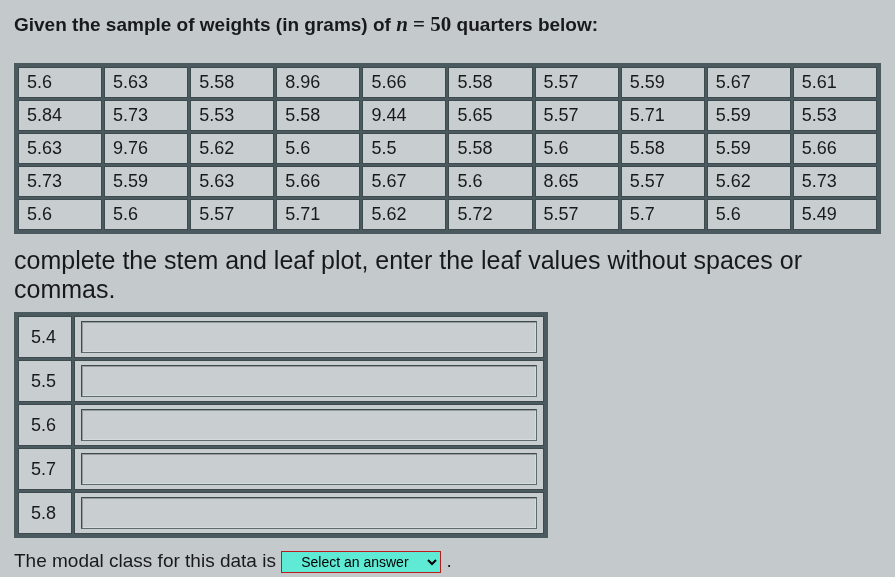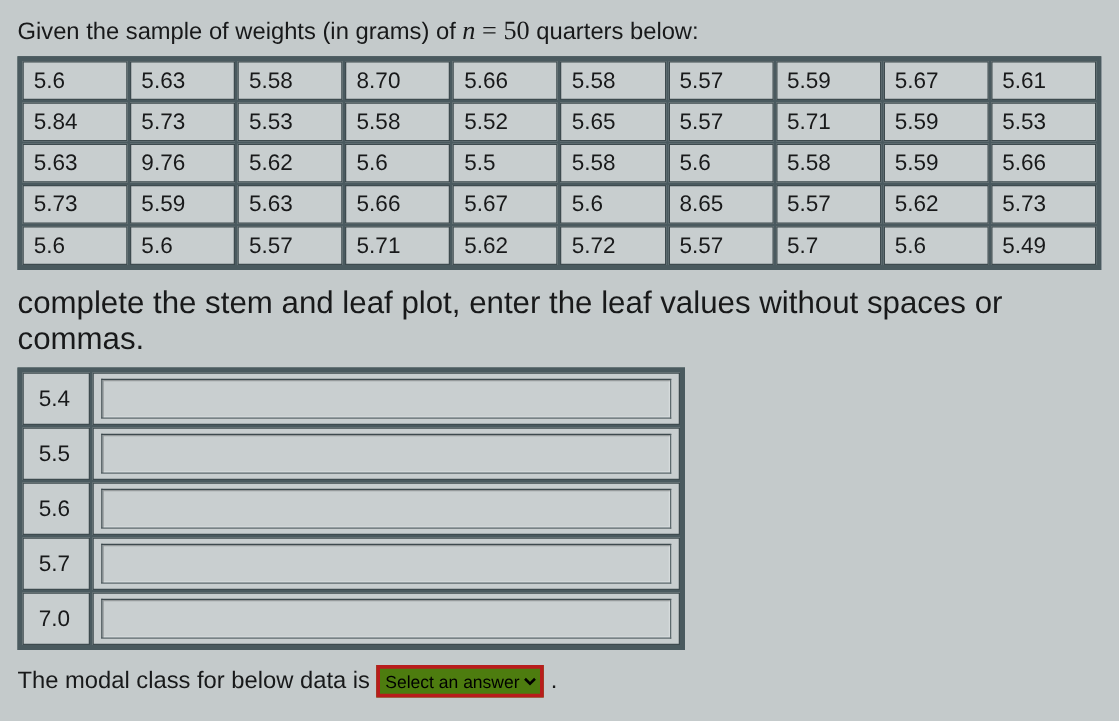--- a/index.html
+++ b/index.html
@@ -8,21 +8,22 @@
     padding: 12px 14px;
     background: #c4cacb;
     font-family: Arial, Helvetica, sans-serif;
     color: #18191a;
     width: 895px;
     height: 577px;
     overflow: hidden;
   }
   .prompt {
     font-size: 19px;
-    margin-bottom: 8px;
+    margin-bottom: 26px;
+    font-weight: bold;
   }
   .mathvar { font-style: italic; font-family: "Times New Roman", serif; font-size: 21px; }
   .mathnum { font-family: "Times New Roman", serif; font-size: 21px; }
 
   table.data {
     border-collapse: separate;
     border-spacing: 2px;
     width: 100%;
     background: #4a5a5f;
     border: 2px solid #4a5a5f;
@@ -72,52 +73,52 @@
     font-size: 16px;
     outline: none;
   }
 
   .final {
     font-size: 19px;
     margin-top: 12px;
   }
   select.ans {
     font-size: 14px;
-    background: #4d7c0f;
-    border: 3px solid #b91c1c;
-    padding: 1px 0;
+    background: #5eead4;
+    border: 1px solid #b91c1c;
+    padding: 1px 15px;
   }
 </style>
 </head>
 <body>
 
 <div class="prompt">
   <span>Given the sample of weights (in grams) of </span><span class="mathvar">n</span><span class="mathnum"> = </span><span class="mathnum">50</span><span> quarters below:</span>
 </div>
 
 <table class="data">
   <tbody>
     <tr>
       <td>5.6</td>
       <td>5.63</td>
       <td>5.58</td>
-      <td>8.70</td>
+      <td>8.96</td>
       <td>5.66</td>
       <td>5.58</td>
       <td>5.57</td>
       <td>5.59</td>
       <td>5.67</td>
       <td>5.61</td>
     </tr>
     <tr>
       <td>5.84</td>
       <td>5.73</td>
       <td>5.53</td>
       <td>5.58</td>
-      <td>5.52</td>
+      <td>9.44</td>
       <td>5.65</td>
       <td>5.57</td>
       <td>5.71</td>
       <td>5.59</td>
       <td>5.53</td>
     </tr>
     <tr>
       <td>5.63</td>
       <td>9.76</td>
       <td>5.62</td>
@@ -178,26 +179,26 @@
         <input class="leaf" type="text" style="">
       </td>
     </tr>
     <tr>
       <td class="stemcell">5.7</td>
       <td class="inputcell">
         <input class="leaf" type="text" style="">
       </td>
     </tr>
     <tr>
-      <td class="stemcell">7.0</td>
+      <td class="stemcell">5.8</td>
       <td class="inputcell">
         <input class="leaf" type="text" style="">
       </td>
     </tr>
   </tbody>
 </table>
 
 <div class="final">
-  <span>The modal class for below data is </span>
+  <span>The modal class for this data is </span>
   <select class="ans">
     <option>Select an answer</option>
   </select><span> .</span>
 </div>
 
 </body></html>

